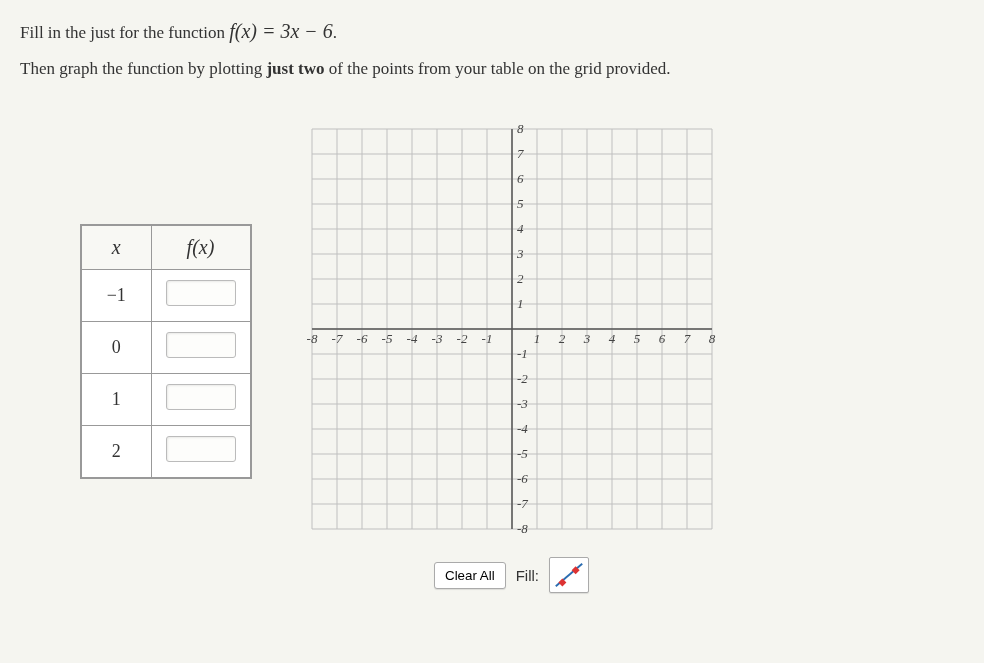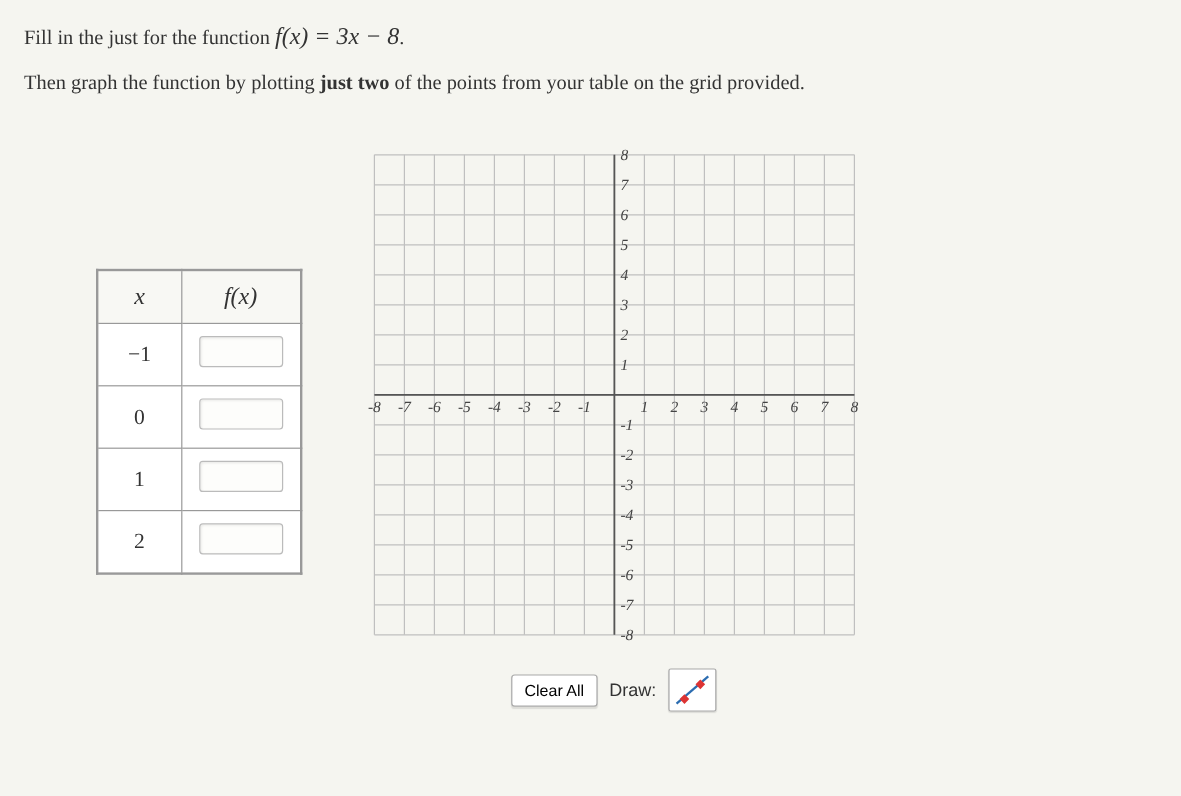--- a/index.html
+++ b/index.html
@@ -52,21 +52,21 @@
       position:relative; border-radius:2px;
       box-shadow: 0 1px 1px rgba(0,0,0,0.1);
     }
     .draw-tool svg { width:100%; height:100%; }
   </style>
 </head>
 <body>
 
 <p class="instr1">
   <span>Fill in the just for the function </span>
-  <span class="math">f(x) = 3x − 8</span><span>.</span>
+  <span class="math">f(x) = 3x − 6</span><span>.</span>
 </p>
 <p class="instr2">
   <span>Then graph the function by plotting </span><b>just two</b><span> of the points from your table on the grid provided.</span>
 </p>
 
 <div class="content-area">
   <table class="func-table">
     <thead>
       <tr>
         <th><span class="math">x</span></th>
@@ -168,21 +168,21 @@
           <text x="225" y="149">3</text>
           <text x="225" y="124">4</text>
           <text x="225" y="99">5</text>
           <text x="225" y="74">6</text>
           <text x="225" y="49">7</text>
           <text x="225" y="24">8</text>
         </g>
     </svg>
     <div class="toolbar">
       <button class="clear-btn">Clear All</button>
-      <span>Draw:</span>
+      <span>Fill:</span>
       <div class="draw-tool">
         <svg viewBox="0 0 40 36">
           <line x1="6" y1="30" x2="34" y2="6" stroke="#2b6cb0" stroke-width="2"></line>
           <rect x="10" y="23" width="6" height="6" fill="#d33" transform="rotate(45 13 26)"></rect>
           <rect x="24" y="10" width="6" height="6" fill="#d33" transform="rotate(45 27 13)"></rect>
         </svg>
       </div>
     </div>
   </div>
 </div>

